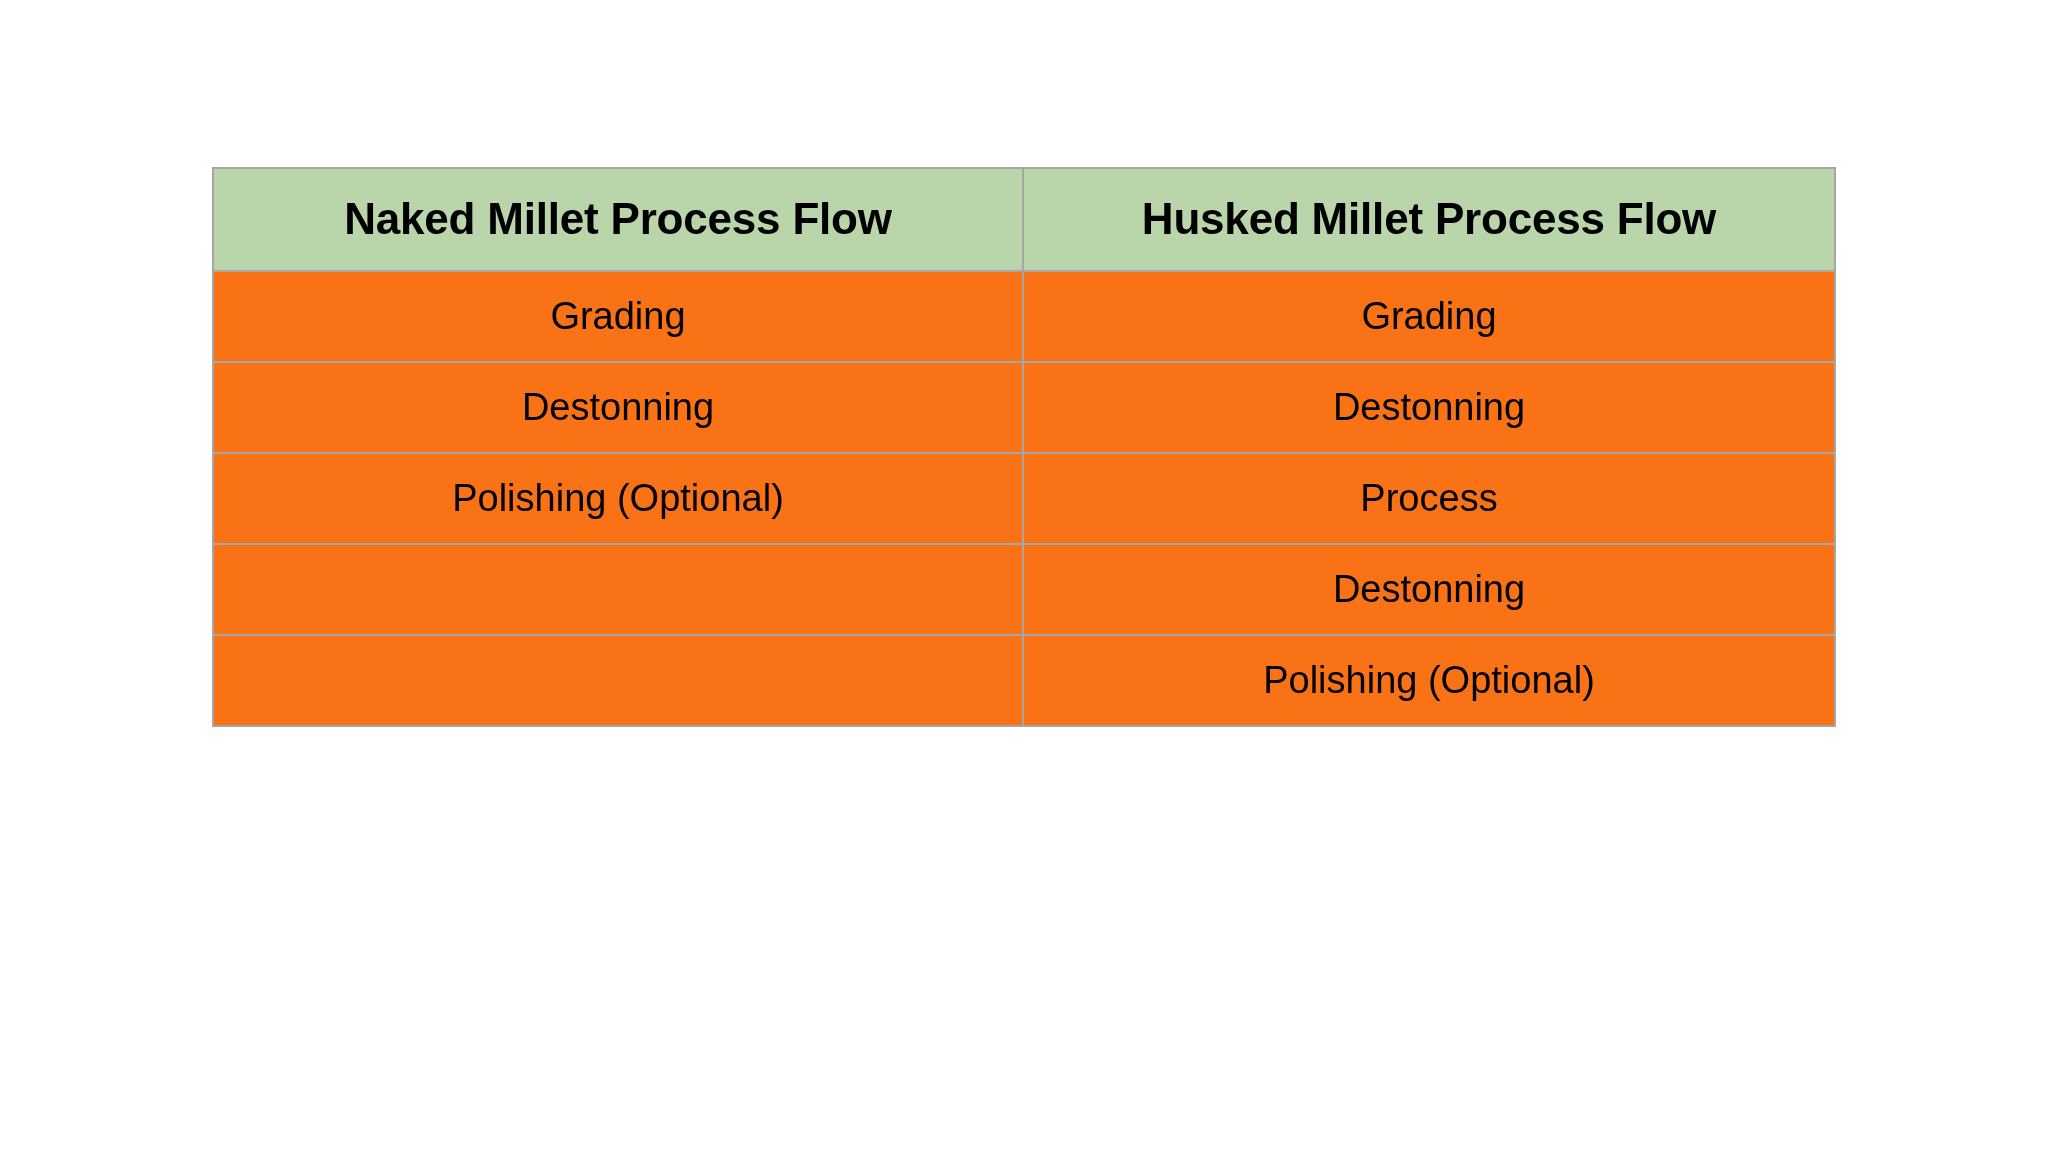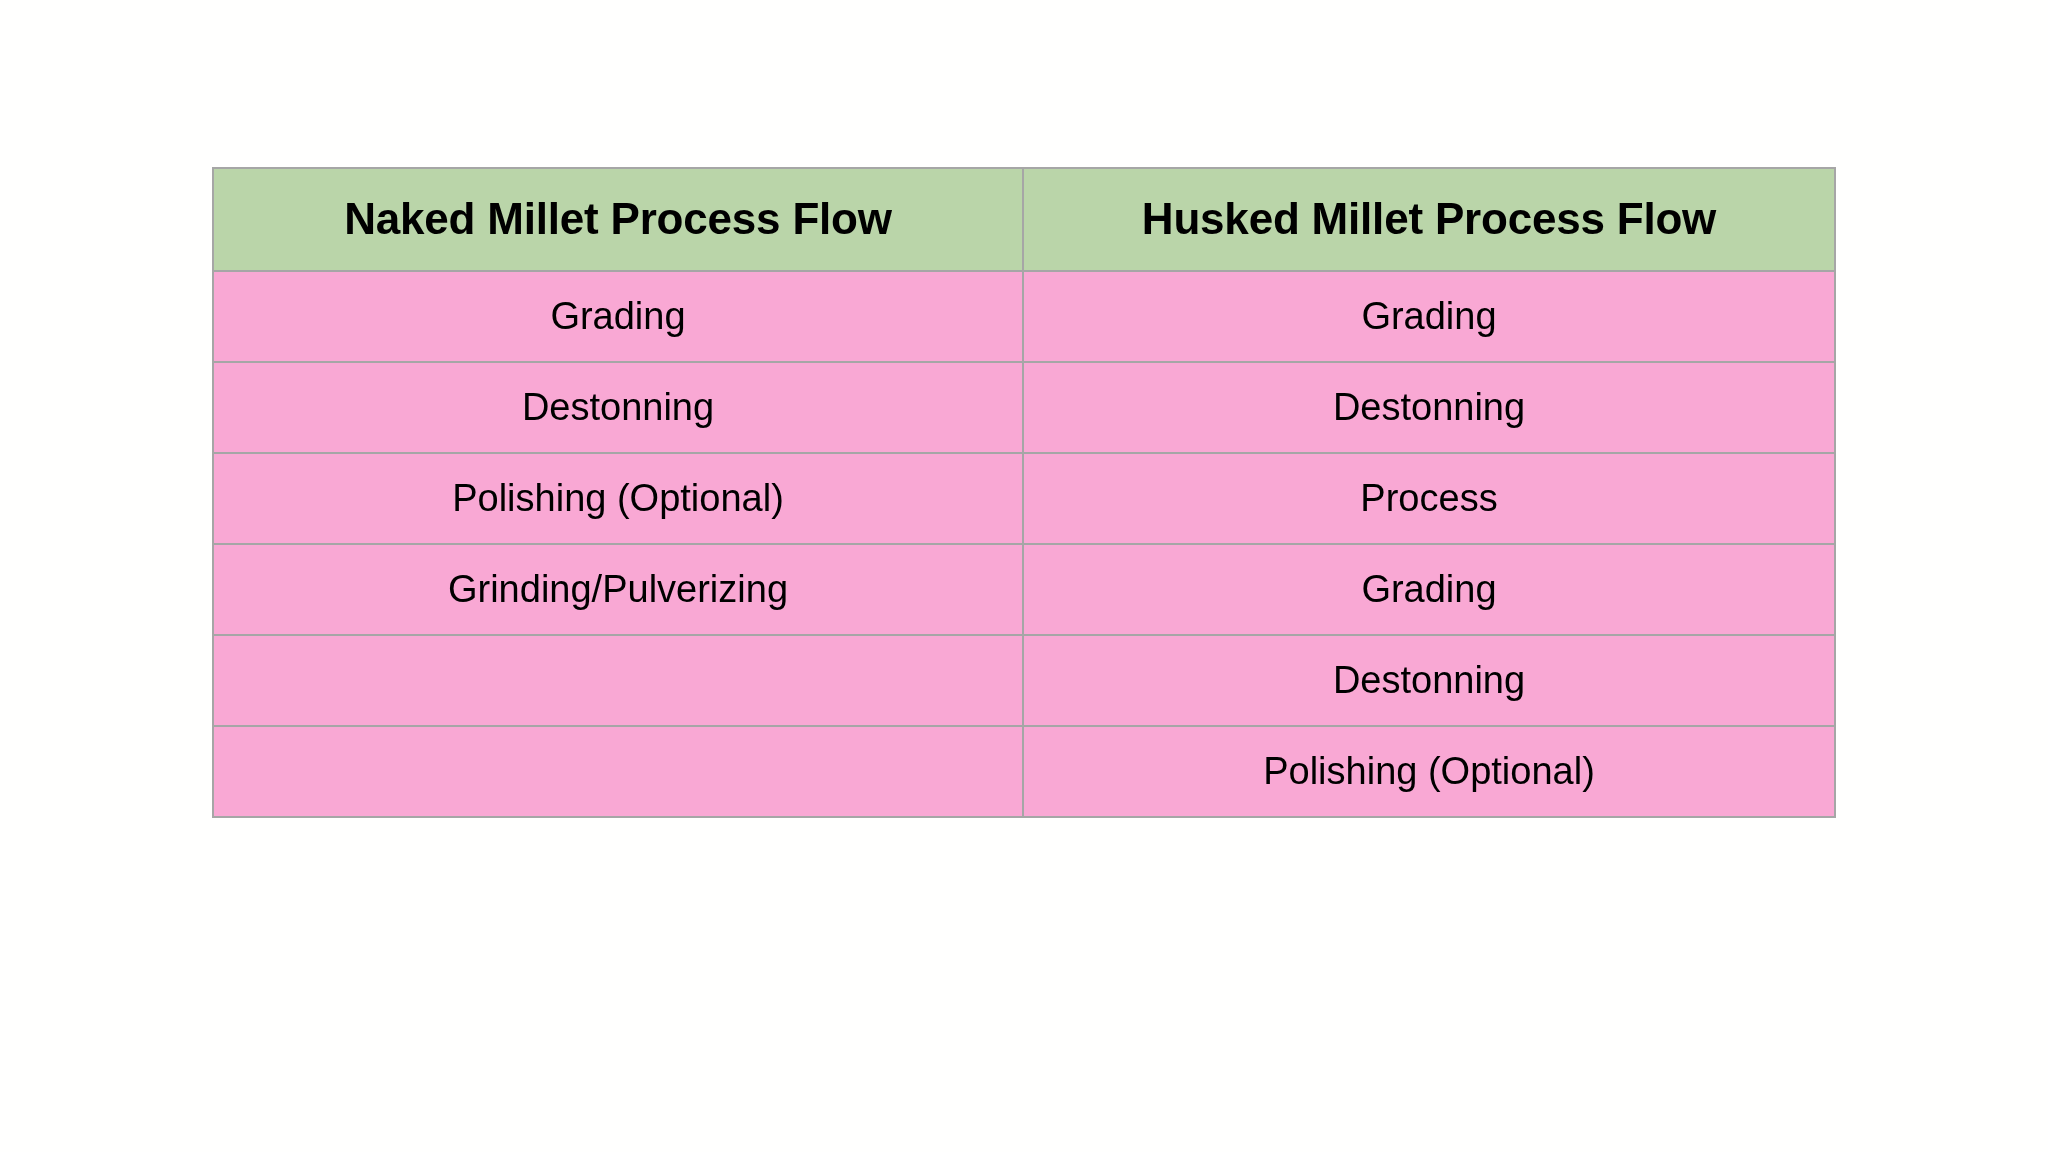--- a/index.html
+++ b/index.html
@@ -45,21 +45,21 @@
     background: #bad5a9;
     height: 101px;
     font-family: "Liberation Sans", sans-serif;
     font-weight: bold;
     font-size: 44px;
     line-height: 1.05;
     letter-spacing: -0.2px;
   }
 
   #process-table tbody td {
-    background: #f9a8d4;
+    background: #f97316;
     height: 89px;
     font-family: "Liberation Sans", sans-serif;
     font-weight: normal;
     font-size: 38px;
     line-height: 1.05;
     margin-top: 8px;
   }
 
   .cell-text {
     display: block;
@@ -112,28 +112,20 @@
 
       <tr>
         <td>
           <span class="cell-text">Polishing (Optional)</span>
         </td>
         <td>
           <span class="cell-text">Process</span>
         </td>
       </tr>
 
-      <tr>
-        <td>
-          <span class="cell-text">Grinding/Pulverizing</span>
-        </td>
-        <td>
-          <span class="cell-text">Grading</span>
-        </td>
-      </tr>
 
       <tr>
         <td>
           <span class="cell-text"></span>
         </td>
         <td>
           <span class="cell-text">Destonning</span>
         </td>
       </tr>
 

